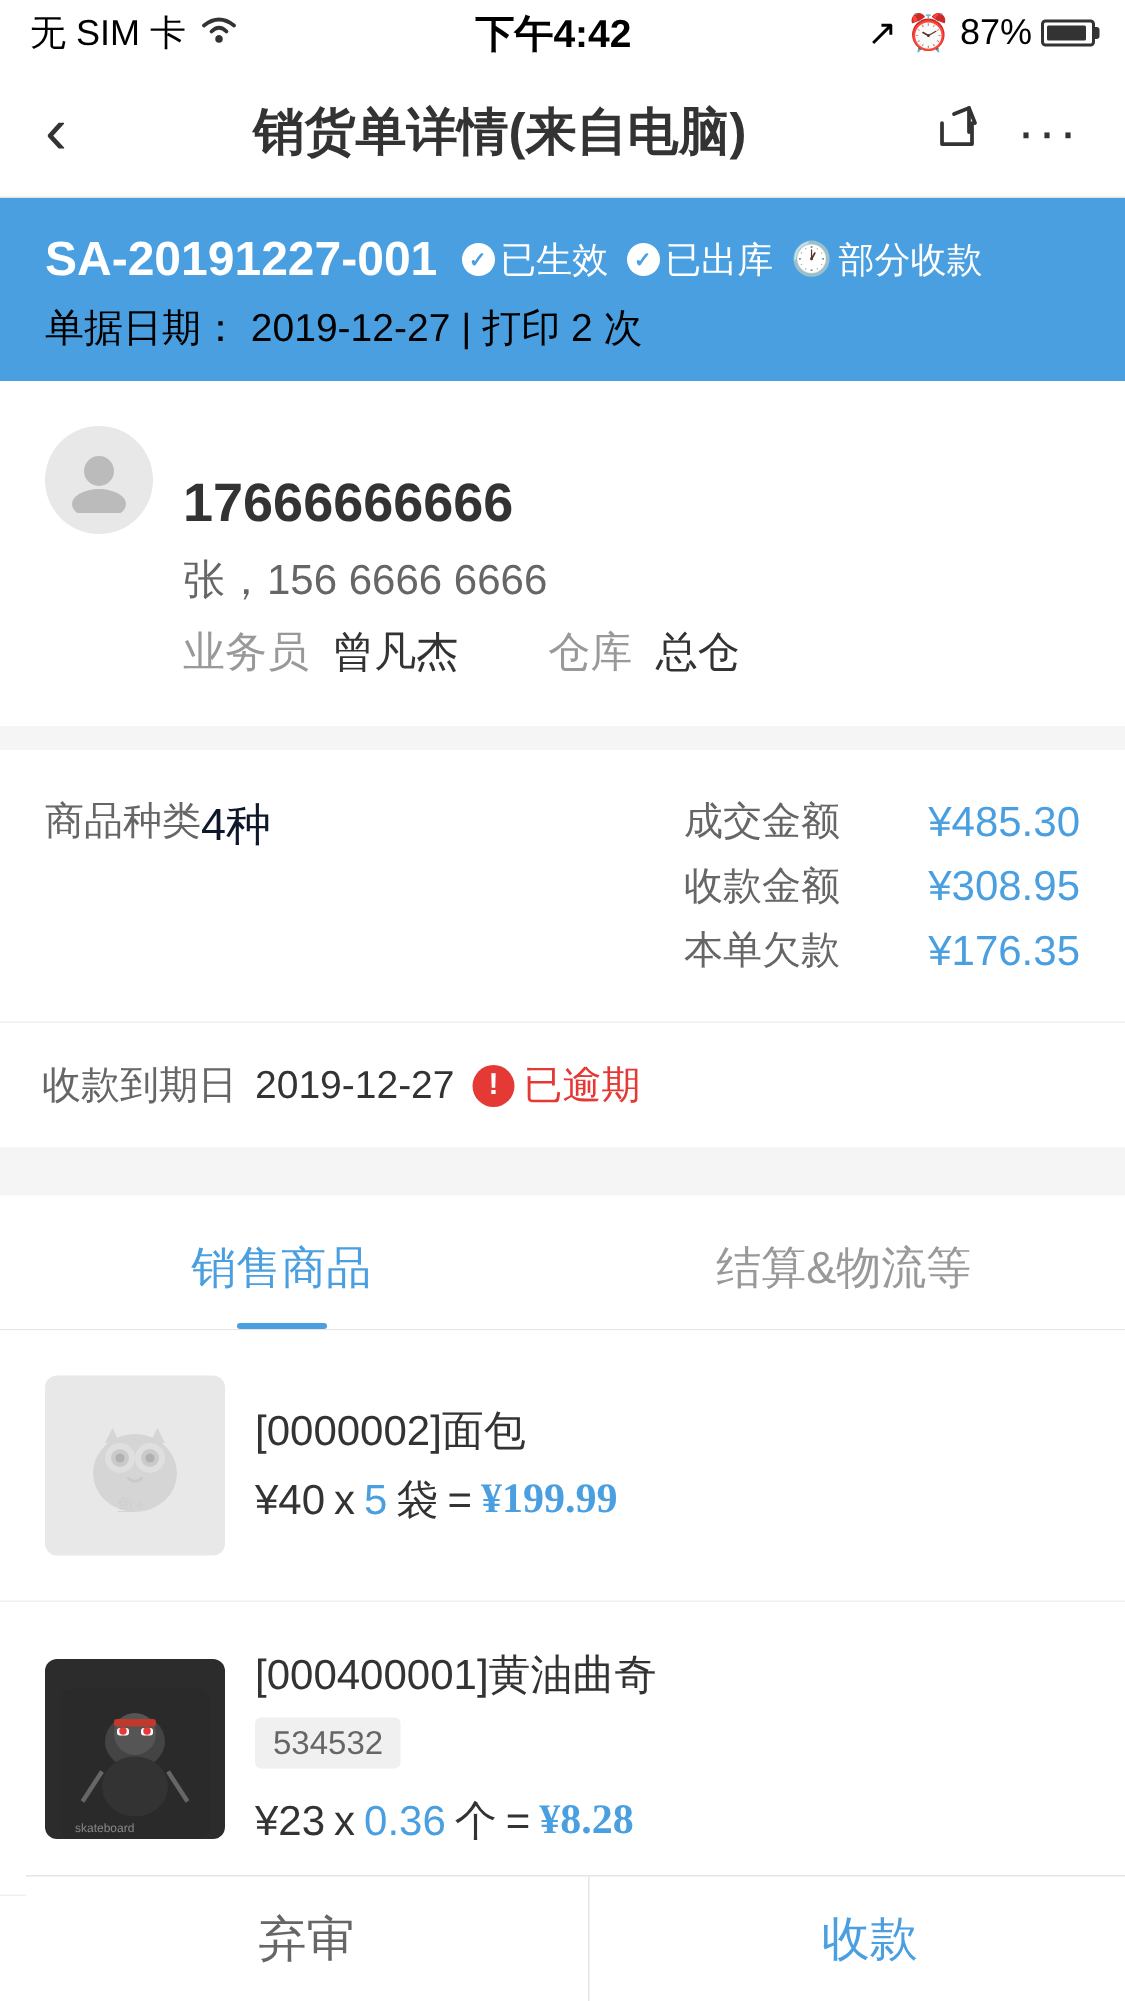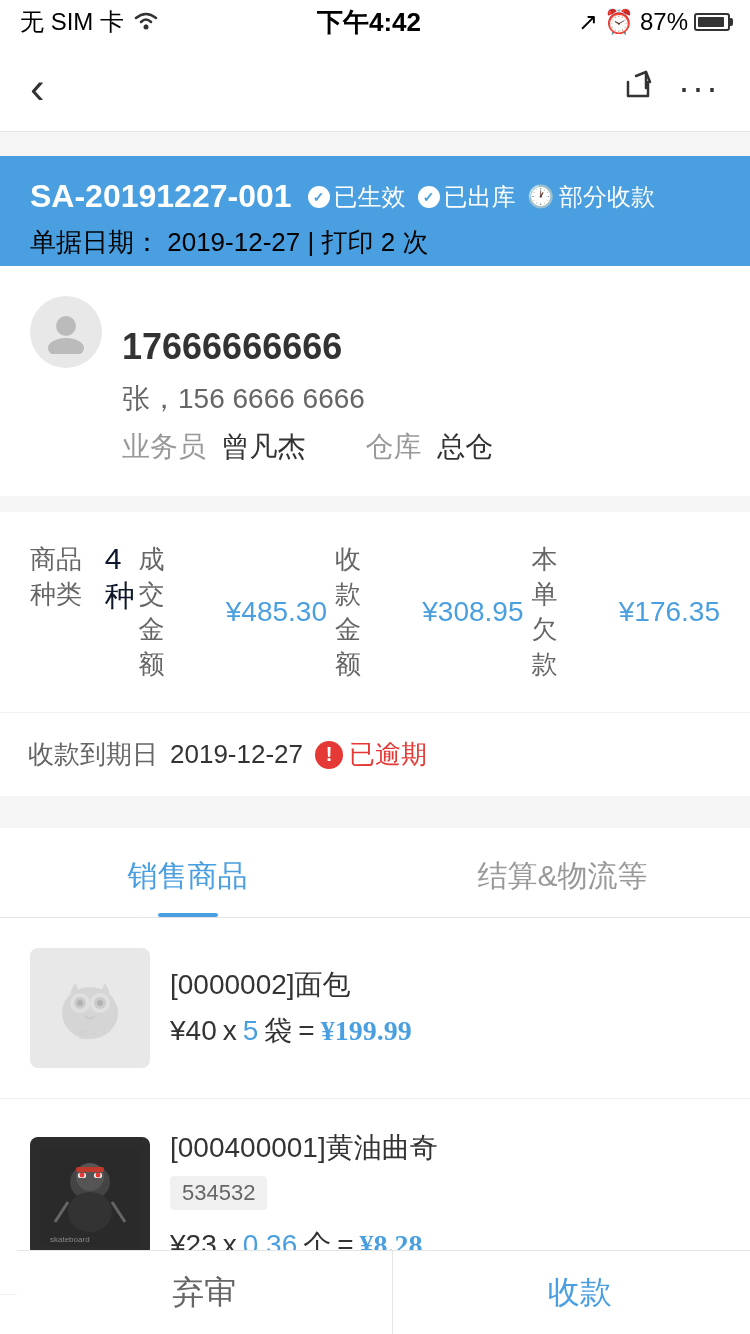--- a/index.html
+++ b/index.html
@@ -67,22 +67,21 @@
     }
     .nav-icon {
       font-size: 32px;
       color: #333;
       cursor: pointer;
     }
 
     
     .header-banner {
       background: #4A9FE0;
-      padding: 22px 30px 6px;
-      margin-top: 24px;
+      padding: 22px 30px 18px;
     }
     .header-row1 {
       display: flex;
       align-items: center;
       gap: 16px;
       margin-bottom: 10px;
     }
     .order-number {
       font-size: 32px;
       font-weight: 700;
@@ -188,21 +187,21 @@
       color: #666;
       margin-bottom: 4px;
     }
     .summary-value-plain {
       font-size: 30px;
       color: #0f172a;
       font-weight: 500;
     }
     .summary-right {
       display: flex;
-      flex-direction: row;
+      flex-direction: column;
       gap: 8px;
       align-items: flex-end;
     }
     .summary-row {
       display: flex;
       align-items: center;
       gap: 20px;
     }
     .amount-label {
       font-size: 26px;
@@ -431,20 +430,21 @@
     <span>87%</span>
     <span class="battery-rect">
       <span class="battery-fill"></span>
       <span class="battery-nub"></span>
     </span>
   </div>
 </div>
 
 <div class="nav-bar">
   <span class="nav-back" style="font-size:44px;font-weight:300;">‹</span>
+  <span class="nav-title">销货单详情(来自电脑)</span>
   <div class="nav-right">
     <span class="nav-icon">
       <svg width="32" height="32" viewBox="0 0 32 32" fill="none">
         <path d="M24 4 L24 20" stroke="#333" stroke-width="2.5" stroke-linecap="round"></path>
         <path d="M14 8 L24 4 L28 14" stroke="#333" stroke-width="2.5" stroke-linecap="round" stroke-linejoin="round" fill="none"></path>
         <path d="M6 14 L6 28 L26 28 L26 14" stroke="#333" stroke-width="2.5" stroke-linecap="round" stroke-linejoin="round" fill="none"></path>
       </svg>
     </span>
     <span class="nav-icon" style="font-size:36px;letter-spacing:2px;">···</span>
   </div>
@@ -568,21 +568,21 @@
         <span> x </span>
         <span class="qty-highlight"><span>5</span></span>
         <span>袋</span>
         <span> = </span>
         <span class="price-highlight">¥199.99</span>
       </div>
     </div>
   </div>
 
   <div class="product-item">
-    <div class="product-image" style="background:#2c2c2c; border-radius:8px;">
+    <div class="product-image" style="background:#2c2c2c; border-radius:8px;align-items:flex-end;">
       <svg width="100" height="100" viewBox="0 0 100 100" fill="none">
         <rect width="100" height="100" fill="#2a2a2a" rx="8"></rect>
 
         <ellipse cx="50" cy="35" rx="20" ry="18" fill="#444"></ellipse>
         <circle cx="50" cy="30" r="14" fill="#555"></circle>
 
         <rect x="38" y="26" width="8" height="5" fill="#fff" rx="2"></rect>
         <rect x="54" y="26" width="8" height="5" fill="#fff" rx="2"></rect>
         <circle cx="42" cy="28" r="2.5" fill="#e53935"></circle>
         <circle cx="58" cy="28" r="2.5" fill="#e53935"></circle>

